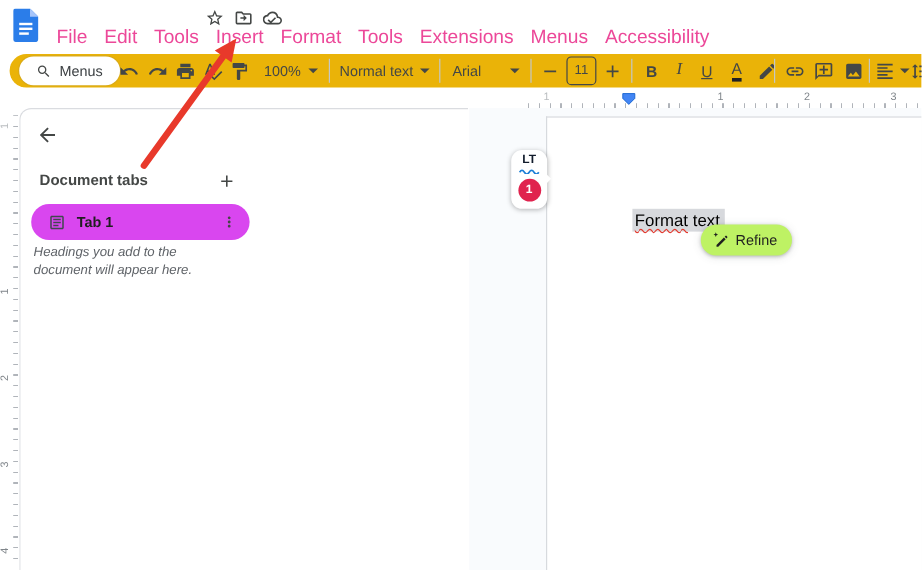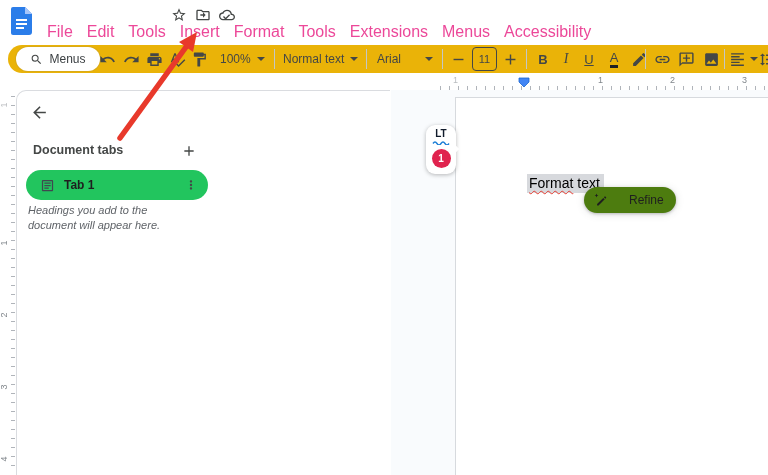--- a/index.html
+++ b/index.html
@@ -51,41 +51,41 @@
   
   #sidebar { left:16px; top:90px; width:374px; height:385px; background:#fff;
     border-top:1px solid #dadce0; border-left:1px solid #dadce0; border-top-left-radius:10px; }
   #back-btn { left:28px; top:101px; width:22px; height:22px; display:flex;
     align-items:center; justify-content:center; }
   #back-btn svg { width:19px; height:19px; fill:#444746; }
   #sidebar-title { left:33px; top:143px; font-size:12.5px; font-weight:700; color:#444746; }
   #add-tab-btn { left:178px; top:140px; width:22px; height:22px; display:flex;
     align-items:center; justify-content:center; }
   #add-tab-btn svg { width:16px; height:16px; fill:#444746; }
-  #tab-pill { left:26px; top:170px; width:182px; height:30px; background:#22c55e;
+  #tab-pill { left:26px; top:170px; width:182px; height:30px; background:#d946ef;
     border-radius:15px; display:flex; align-items:center; }
   #tab-pill svg { width:15px; height:15px; fill:#40484f; }
   #tab-icon-wrap { margin-left:14px; display:flex; }
   #tab-label { margin-left:9px; font-size:12px; font-weight:700; color:#1f1f1f; flex:1; }
   #tab-dots { margin-right:10px; display:flex; }
   #tab-dots svg { width:14px; height:14px; }
   #sidebar-hint { left:28px; top:203px; width:166px; font-size:11px; font-style:italic;
     color:#5f6368; line-height:15px; }
 
   
   #canvas { left:391px; top:90px; width:377px; height:385px; background:#f9fbfd; }
   #page { left:455px; top:97px; width:313px; height:378px; background:#fff;
     border-left:1px solid #d7dade; border-top:1px solid #d7dade; }
   #doc-text { left:527px; top:174px; font-size:14px; color:#000;
     background:#d7d9dd; padding:1px 4px 2px 2px; white-space:nowrap; }
   #misspelled { text-decoration:underline; text-decoration-style:wavy;
     text-decoration-color:#e33a2f; text-decoration-thickness:1px; text-underline-offset:2px; }
   #rest-text { margin-left:4px; }
-  #refine-btn { left:584px; top:187px; height:26px; background:#4d7c0f; border-radius:13px;
-    display:flex; align-items:center; padding:0 12px 0 9px; gap:22px;
+  #refine-btn { left:584px; top:187px; height:26px; background:#bef264; border-radius:13px;
+    display:flex; align-items:center; padding:0 12px 0 9px; gap:6px;
     box-shadow:0 1px 3px rgba(60,64,67,.3), 0 1px 8px rgba(60,64,67,.15);justify-content:center; }
   #refine-btn svg { width:14px; height:14px; fill:#1f1f1f; }
   #refine-label { font-size:12px; font-weight:500; color:#1f1f1f; }
 
   
   #lt-widget { left:426px; top:125px; width:30px; height:49px; background:#fff;
     border-radius:9px; box-shadow:0 1px 4px rgba(0,0,0,.28); display:flex;
     flex-direction:column; align-items:center; padding-top:4px; }
   #lt-notch { position:absolute; right:-2px; top:21px; width:6px; height:6px;
     background:#fff; transform:rotate(45deg); }

